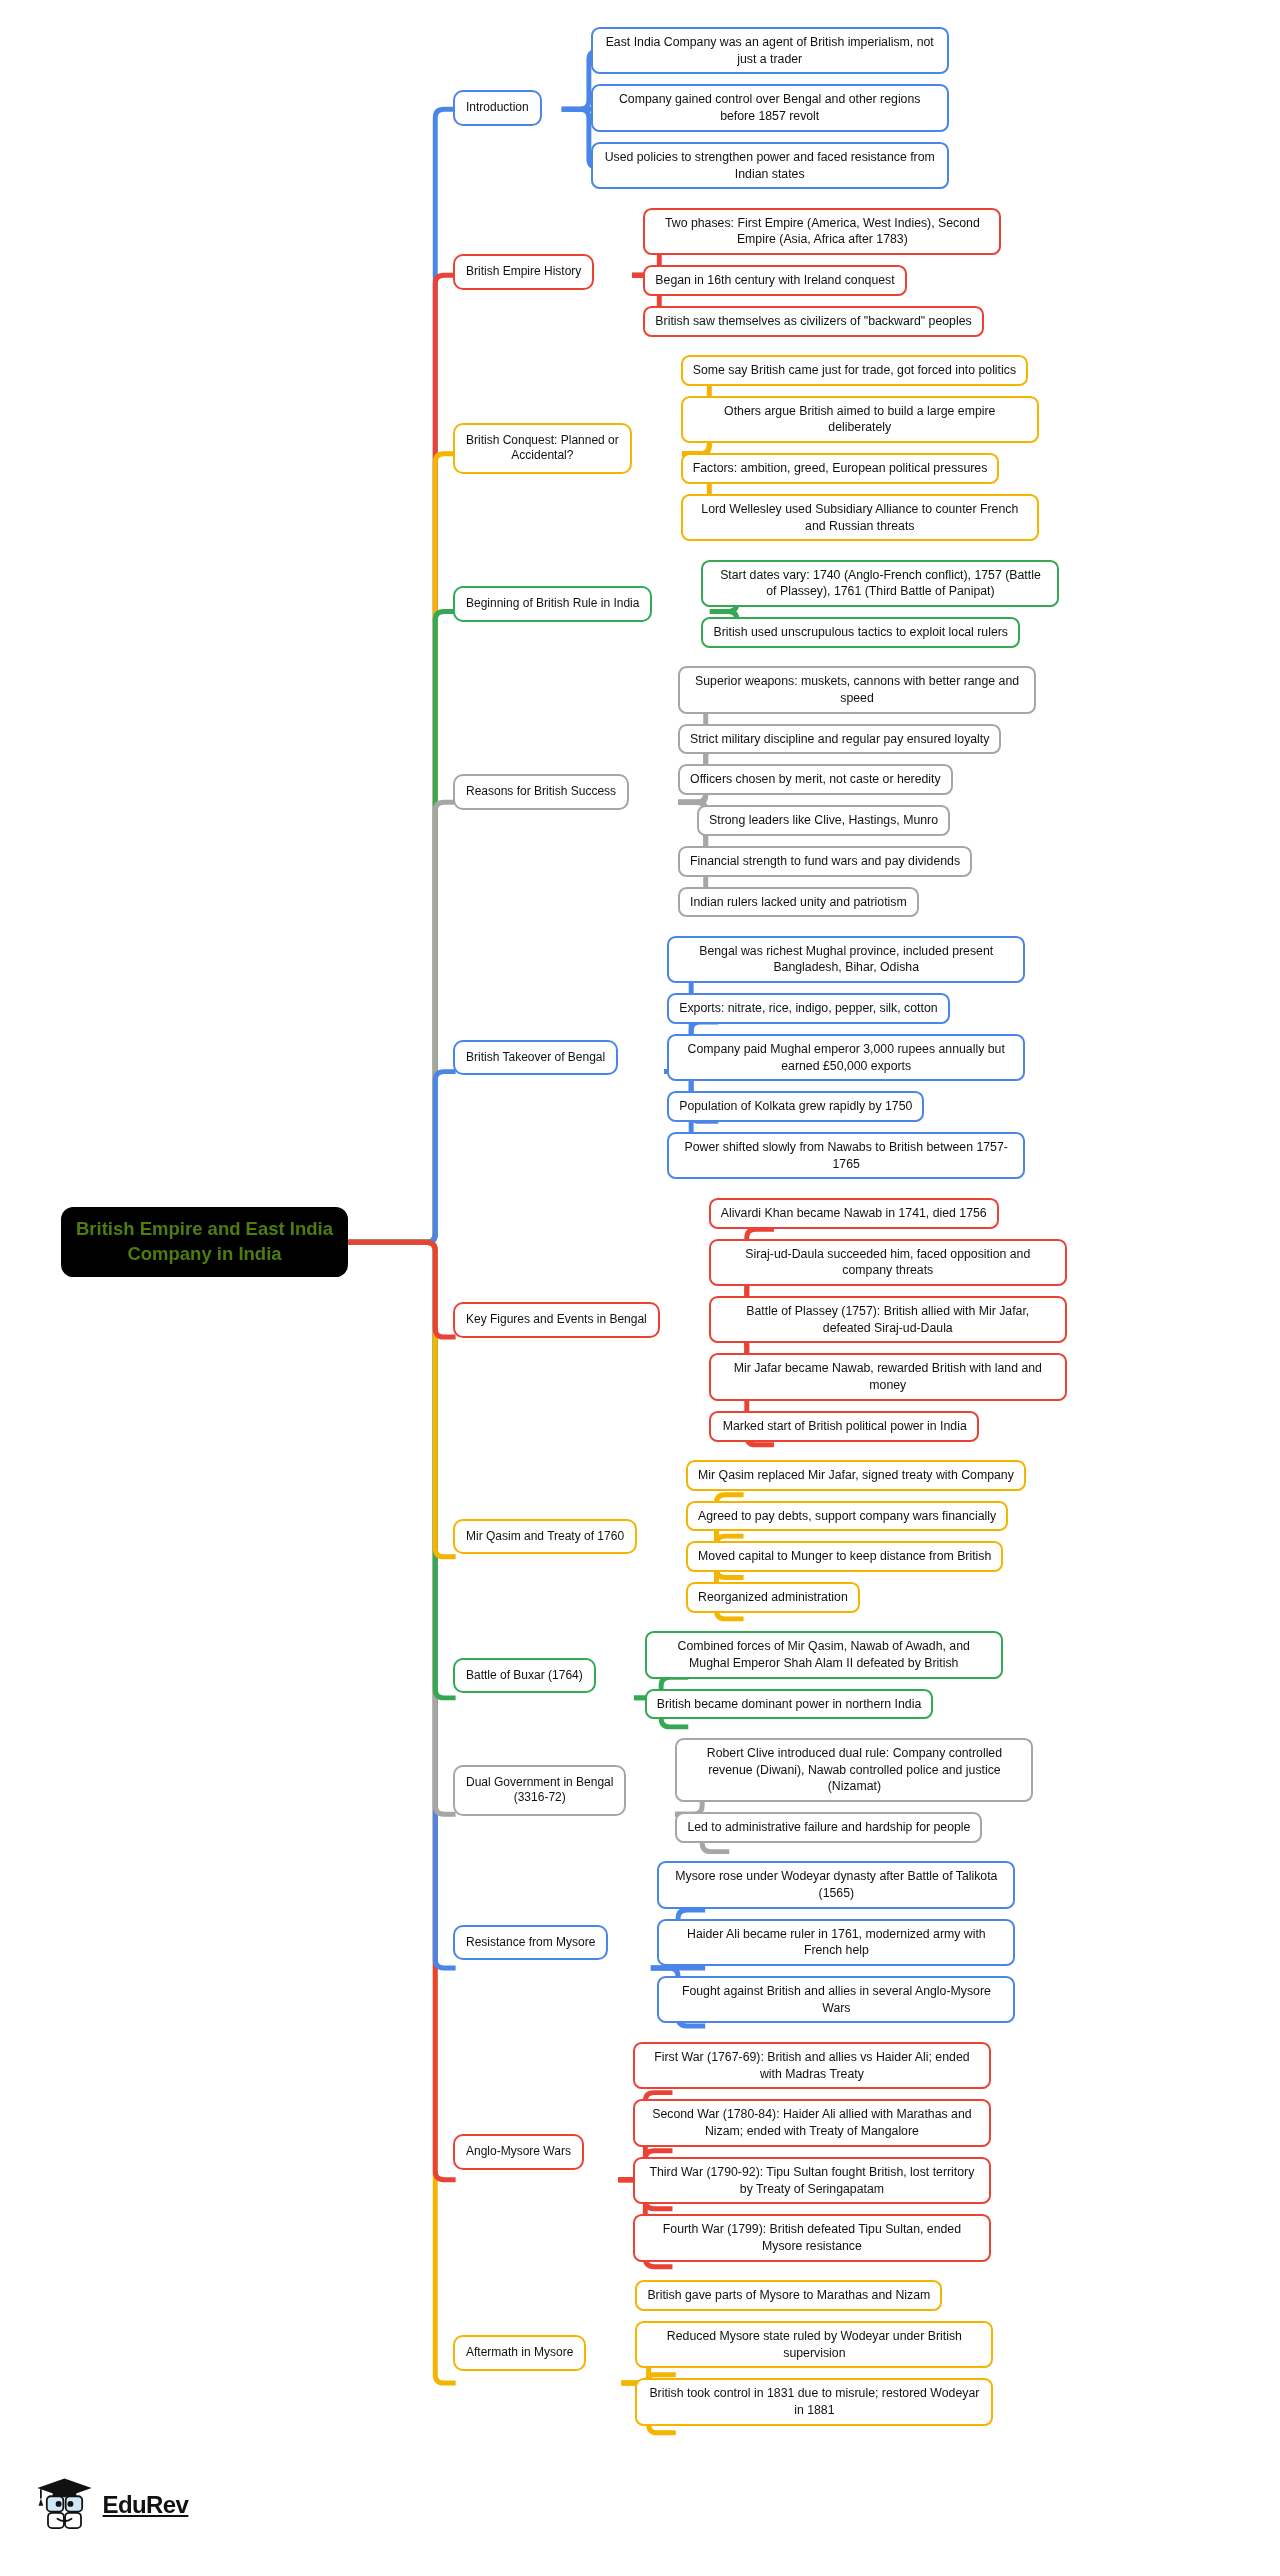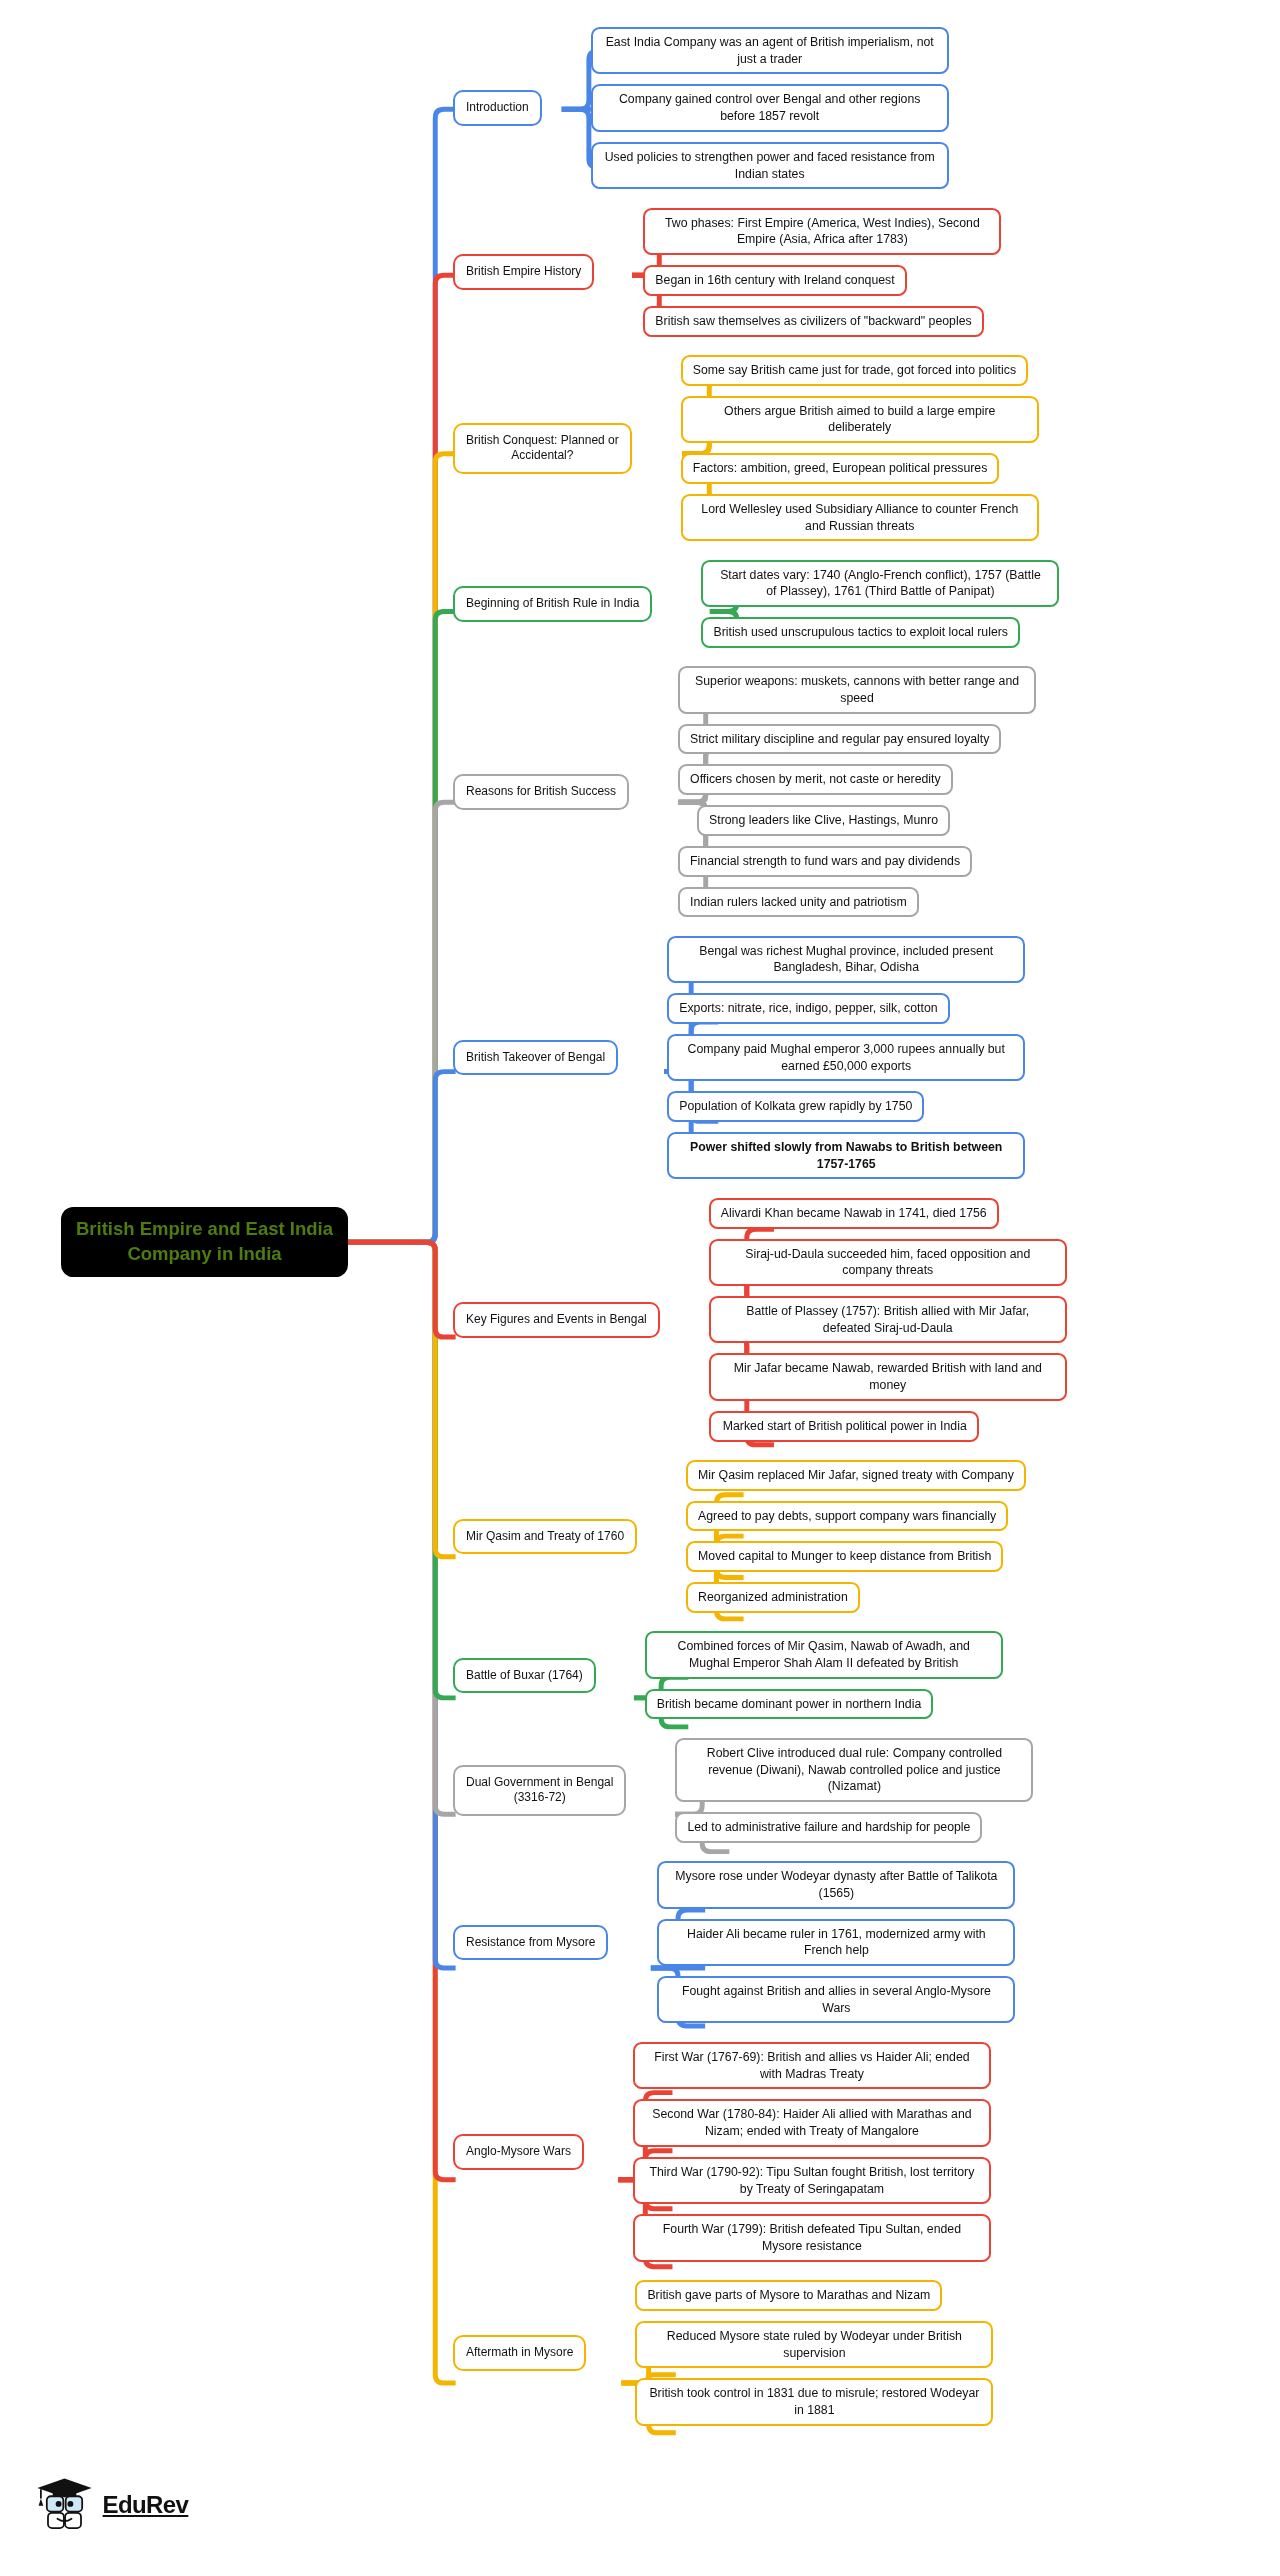--- a/index.html
+++ b/index.html
@@ -198,21 +198,21 @@
           <div class="node leaf" style="border-color: rgb(166, 166, 166);">Indian rulers lacked unity and patriotism</div>
         </div>
       </div>
       <div class="branch-row">
         <div class="node topic" style="border-color: rgb(74, 134, 232);">British Takeover of Bengal</div>
         <div class="leaves">
           <div class="node leaf" style="border-color: rgb(74, 134, 232);">Bengal was richest Mughal province, included present Bangladesh, Bihar, Odisha</div>
           <div class="node leaf" style="border-color: rgb(74, 134, 232);">Exports: nitrate, rice, indigo, pepper, silk, cotton</div>
           <div class="node leaf" style="border-color: rgb(74, 134, 232);">Company paid Mughal emperor 3,000 rupees annually but earned £50,000 exports</div>
           <div class="node leaf" style="border-color: rgb(74, 134, 232);">Population of Kolkata grew rapidly by 1750</div>
-          <div class="node leaf" style="border-color: rgb(74, 134, 232); font-weight: bold;">Power shifted slowly from Nawabs to British between 1757-1765</div>
+          <div class="node leaf" style="border-color: rgb(74, 134, 232);">Power shifted slowly from Nawabs to British between 1757-1765</div>
         </div>
       </div>
       <div class="branch-row">
         <div class="node topic" style="border-color: rgb(234, 67, 53);">Key Figures and Events in Bengal</div>
         <div class="leaves">
           <div class="node leaf" style="border-color: rgb(234, 67, 53);">Alivardi Khan became Nawab in 1741, died 1756</div>
           <div class="node leaf" style="border-color: rgb(234, 67, 53);">Siraj-ud-Daula succeeded him, faced opposition and company threats</div>
           <div class="node leaf" style="border-color: rgb(234, 67, 53);">Battle of Plassey (1757): British allied with Mir Jafar, defeated Siraj-ud-Daula</div>
           <div class="node leaf" style="border-color: rgb(234, 67, 53);">Mir Jafar became Nawab, rewarded British with land and money</div>
           <div class="node leaf" style="border-color: rgb(234, 67, 53); padding-left: 12px;">Marked start of British political power in India</div>

